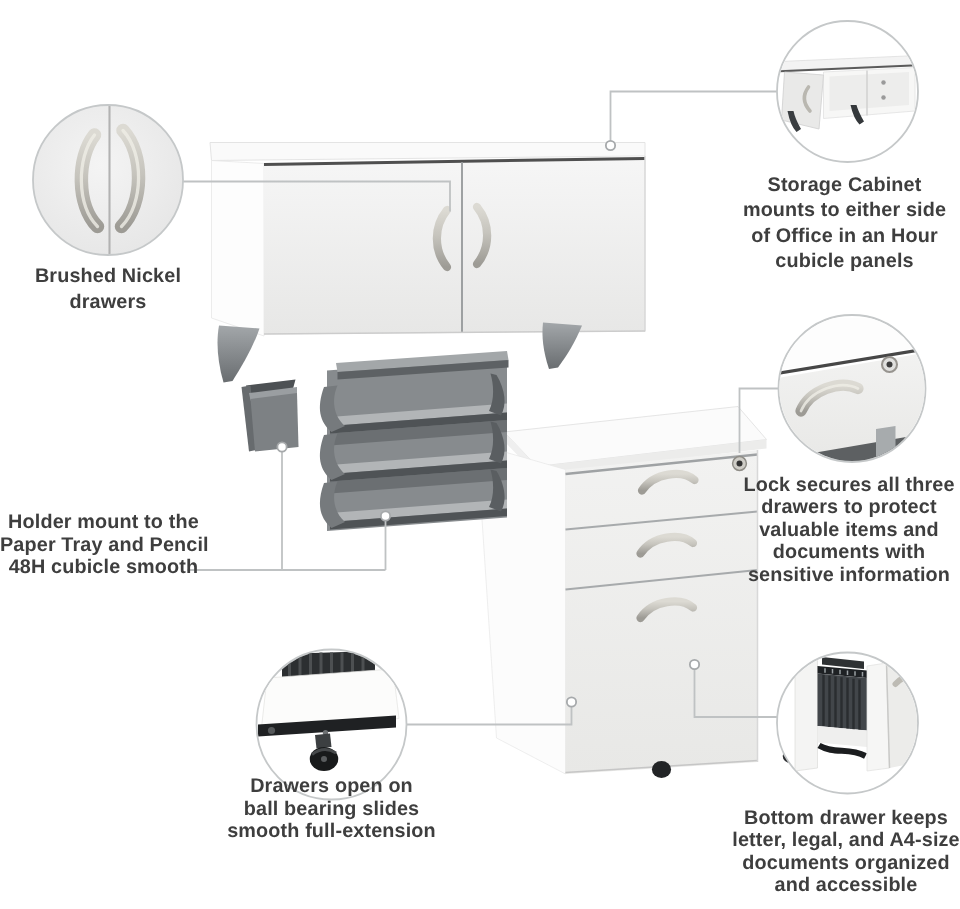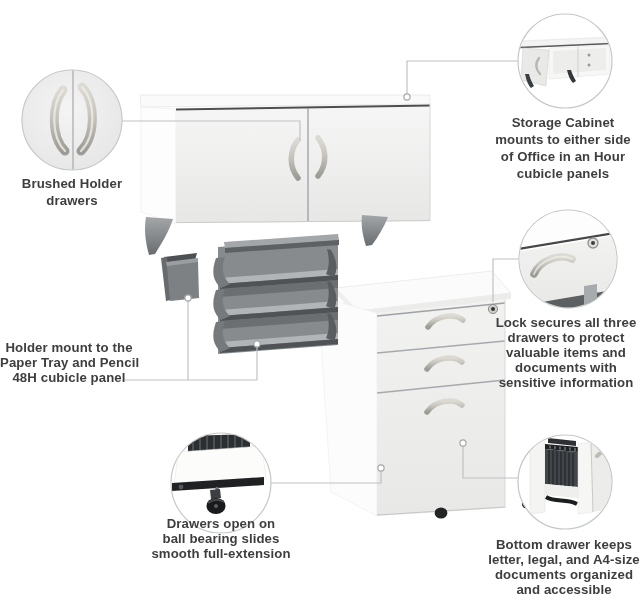--- a/index.html
+++ b/index.html
@@ -236,35 +236,35 @@
       <path d="M546,497 C556,503 566,498 577,504" stroke="#1b1d1f" stroke-width="4" fill="none"></path>
       <polygon points="578,444 591,442 593,512 578,514" fill="#f6f6f5" stroke="#e2e2e0" stroke-width="0.5"></polygon>
       <polygon points="591,442 609,438 613,508 593,512" fill="#ececea"></polygon>
       <line x1="591" y1="442" x2="593" y2="512" stroke="#c9c9c7" stroke-width="1"></line>
       <path d="M597,456 Q604,449 610,451" stroke="#bdbbb4" stroke-width="4" fill="none" stroke-linecap="round"></path>
     </g>
   </g>
 </svg>
 
   <div class="note note-lg" style="left:2px;top:175px;width:140px;">
-    <div class="ln">Brushed Holder</div>
+    <div class="ln">Brushed Nickel</div>
     <div class="ln">drawers</div>
   </div>
 
   <div class="note note-lg" style="left:478px;top:114px;width:170px;">
     <div class="ln">Storage Cabinet</div>
     <div class="ln">mounts to either side</div>
     <div class="ln">of Office in an Hour</div>
     <div class="ln">cubicle panels</div>
   </div>
 
   <div class="note" style="left:0px;top:340px;width:138px;">
     <div class="ln">Holder mount to the</div>
     <div class="ln">Paper Tray and Pencil</div>
-    <div class="ln">48H cubicle panel</div>
+    <div class="ln">48H cubicle smooth</div>
   </div>
 
   <div class="note" style="left:483px;top:315px;width:166px;">
     <div class="ln">Lock secures all three</div>
     <div class="ln">drawers to protect</div>
     <div class="ln">valuable items and</div>
     <div class="ln">documents with</div>
     <div class="ln">sensitive information</div>
   </div>
 

